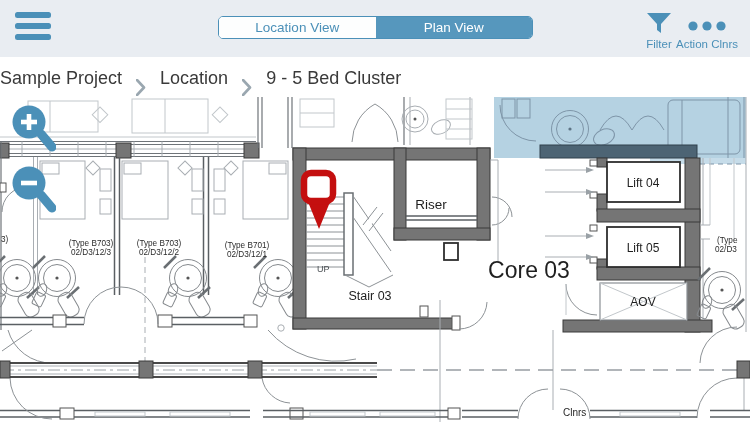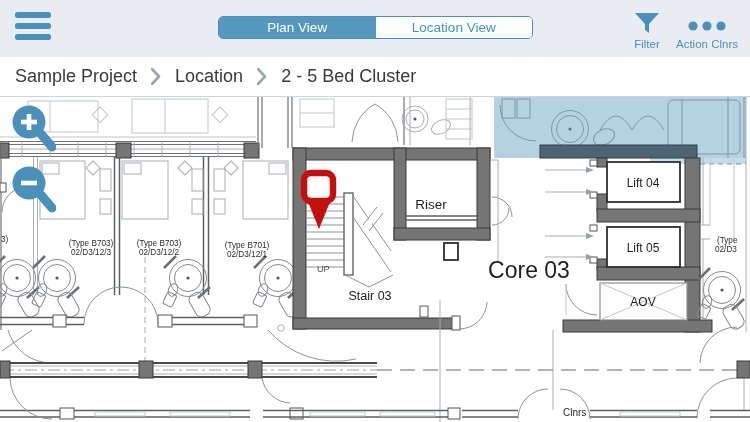--- a/index.html
+++ b/index.html
@@ -6,25 +6,25 @@
   html,body { width:750px; height:422px; overflow:hidden; background:#fff;
               font-family:"Liberation Sans", sans-serif; }
   .topbar { position:absolute; left:0; top:0; width:750px; height:57px; background:#e9edf2; }
   .hamburger { position:absolute; left:15px; top:12px; width:36px; height:33px; cursor:pointer; }
   .hamburger span { display:block; width:36px; height:5.5px; border-radius:2.5px; background:#4b90b8; margin-bottom:5.5px; }
   .segmented { position:absolute; left:218px; top:16px; width:315px; height:23px;
                border:1.5px solid #4b90b8; border-radius:5px; display:flex; overflow:hidden; background:#fff; }
   .seg-opt { flex:1; display:flex; align-items:center; justify-content:center;
              font-size:13.5px; color:#4b90b8; background:#fdfefe; }
   .seg-opt.sel { background:#5697bd; color:#ffffff; }
-  .top-right { position:absolute; right:12px; top:6px; display:flex; gap:16px; }
+  .top-right { position:absolute; right:12px; top:6px; display:flex; gap:4px; }
   .tr-btn { display:flex; flex-direction:column; align-items:center; justify-content:flex-end; height:44px; }
   .tr-label { font-size:11.5px; color:#4b90b8; margin-top:3px; }
-  .breadcrumb { position:absolute; left:0; top:57px; width:750px; height:40px; background:#ffffff;
-                border-bottom:1px solid #cfd4d8; display:flex; align-items:center; padding-left:15px;
+  .breadcrumb { position:absolute; left:0; top:68px; width:750px; height:40px; background:#ffffff;
+                border-bottom:1px solid #cfd4d8; display:flex; 
                 font-size:18px; color:#3a3a3a; }
   .bc-item { white-space:nowrap; }
   .bc-chev { margin:0 14px; display:flex; align-items:center; }
   .plan { position:absolute; left:0; top:97px; width:750px; height:325px; background:#fff; overflow:hidden; }
   .zoombtn { position:absolute; left:8px; width:48px; height:50px; cursor:pointer; z-index:5; }
   .zin { top:6px; } .zout { top:67px; }
   
   .ln  { stroke:#a9aeb3; fill:none; stroke-width:1; }
   .ln2 { stroke:#c2c7cb; fill:none; stroke-width:1; }
   .dk  { stroke:#6f7479; fill:none; stroke-width:1.2; }
@@ -44,22 +44,22 @@
 </head>
 <body>
 
 <div class="topbar">
   <div class="hamburger">
     <span></span>
       <span></span>
       <span></span>
   </div>
   <div class="segmented">
+    <div class="seg-opt">Location View</div>
     <div class="seg-opt sel">Plan View</div>
-    <div class="seg-opt">Location View</div>
   </div>
   <div class="top-right">
     <div class="tr-btn">
       <svg width="26" height="22" viewBox="0 0 26 22">
         <path d="M1 0 L25 0 L15 11 L15 20 L11 17 L11 11 Z" fill="#4b90b8"></path>
       </svg>
       <div class="tr-label">Filter</div>
     </div>
     <div class="tr-btn">
       <svg width="42" height="22" viewBox="0 0 42 22">
@@ -78,21 +78,21 @@
     <svg width="10" height="17" viewBox="0 0 10 17">
         <polyline points="1,1 8,8.5 1,16" fill="none" stroke="#9aa7b0" stroke-width="2.6" stroke-linecap="round" stroke-linejoin="round"></polyline>
       </svg>
   </span>
   <span class="bc-item">Location</span>
   <span class="bc-chev">
     <svg width="10" height="17" viewBox="0 0 10 17">
         <polyline points="1,1 8,8.5 1,16" fill="none" stroke="#9aa7b0" stroke-width="2.6" stroke-linecap="round" stroke-linejoin="round"></polyline>
       </svg>
   </span>
-  <span class="bc-item">2 - 5 Bed Cluster</span>
+  <span class="bc-item">9 - 5 Bed Cluster</span>
 </div>
 
 <div class="plan">
 
   <div class="zoombtn zin">
     <svg width="48" height="50" viewBox="0 0 48 50">
       <line x1="33" y1="31" x2="44" y2="44" stroke="#4b90b8" stroke-width="9" stroke-linecap="round"></line>
       <circle cx="21" cy="19" r="16.5" fill="#4b90b8"></circle>
       <g>
         <line x1="13" y1="19" x2="29" y2="19" stroke="#fff" stroke-width="4.6"></line>

